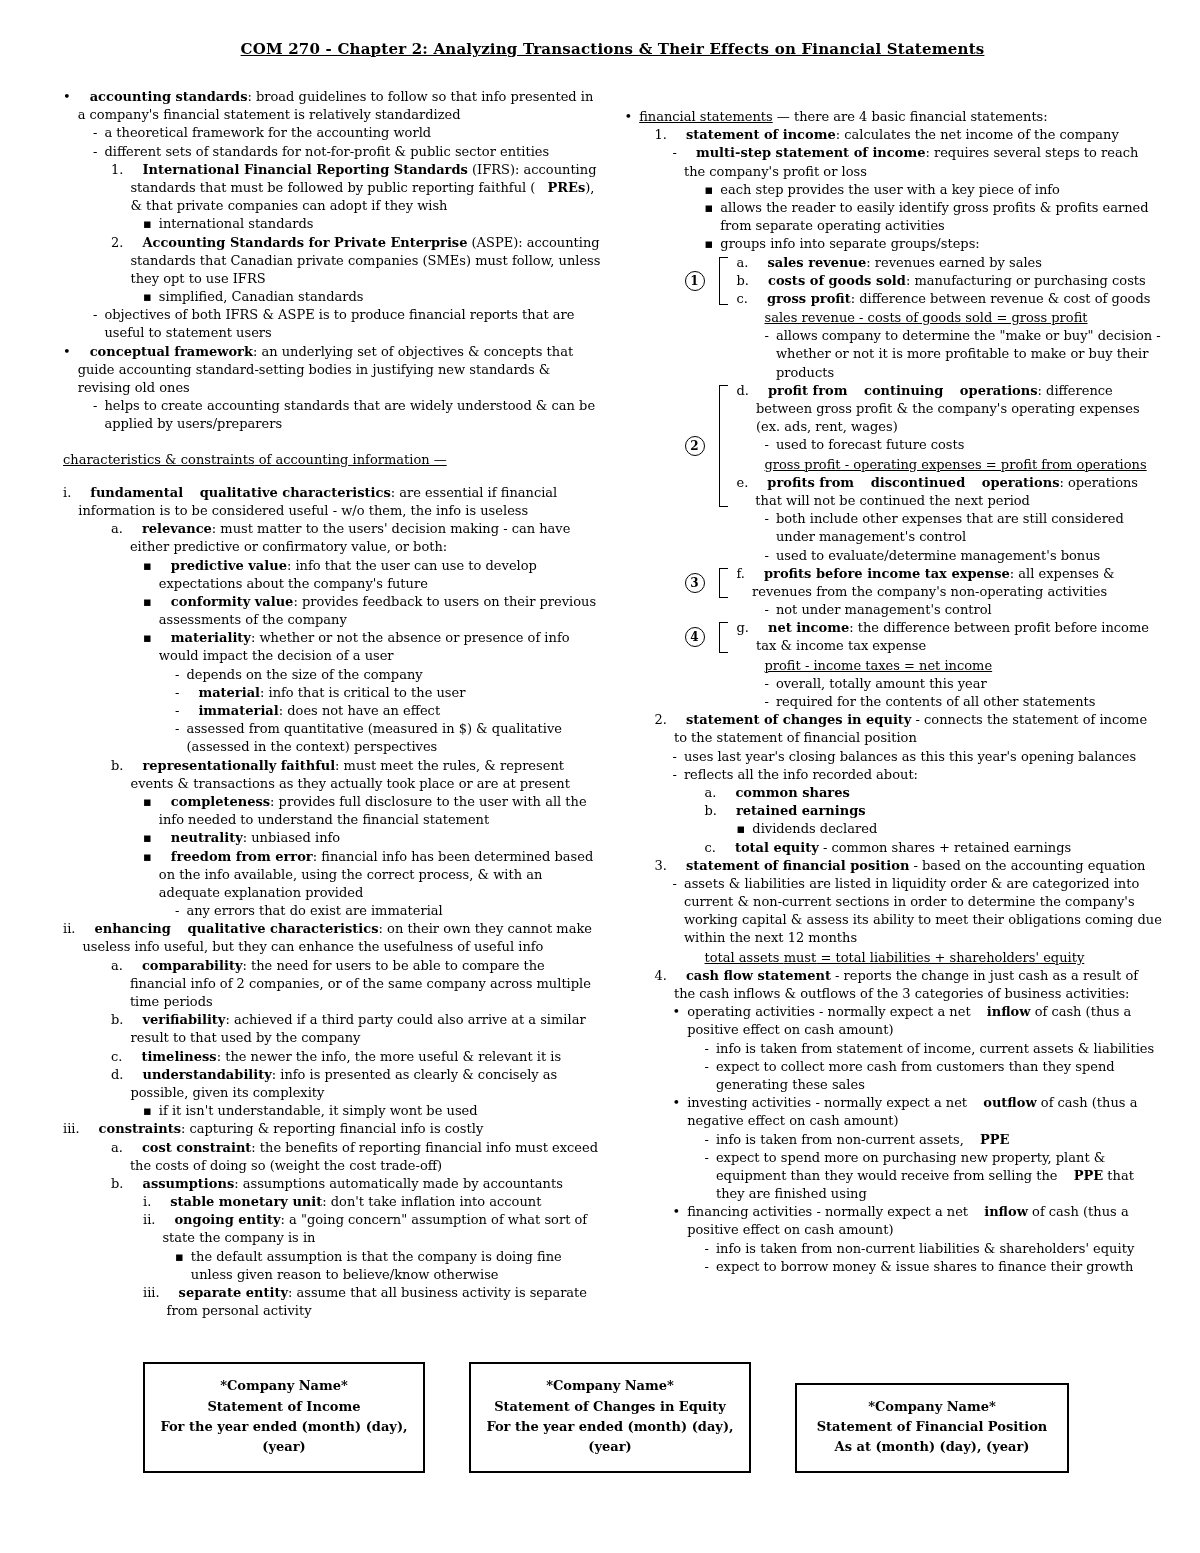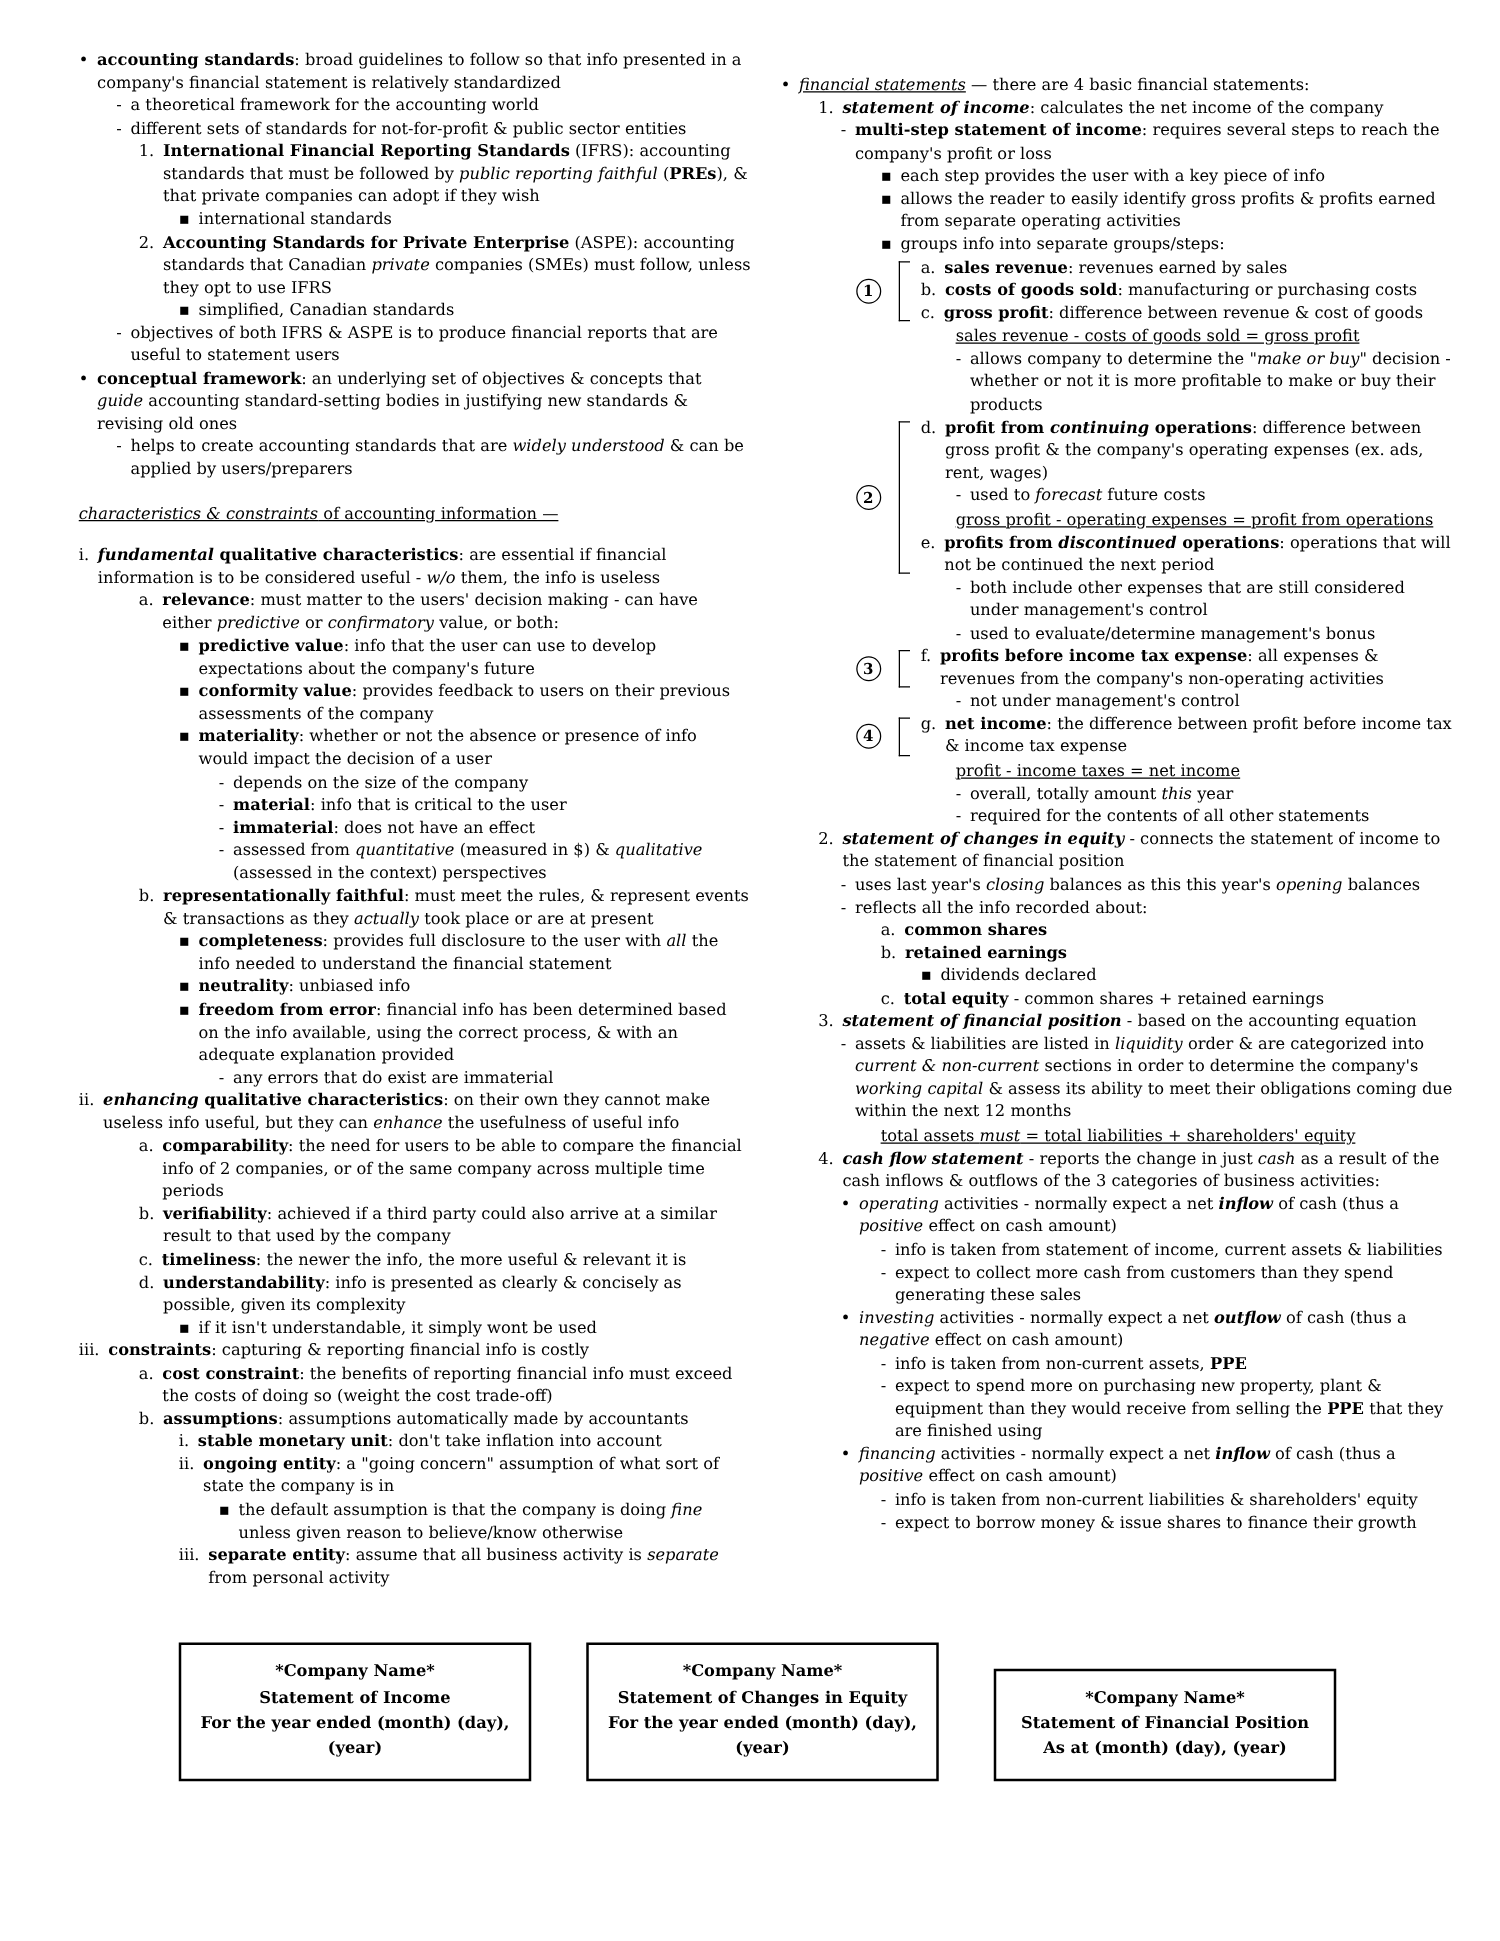--- a/index.html
+++ b/index.html
@@ -7,22 +7,22 @@
        font-family:"DejaVu Serif","Liberation Serif",serif;}
   .page{padding:40px 38px 0 63px;}
   .title{text-align:center;font-weight:bold;text-decoration:underline;
          font-size:15px;margin-bottom:30px;letter-spacing:.2px;}
   .columns{display:flex;gap:24px;align-items:flex-start;}
   .col{width:545px;font-size:13px;line-height:1.40;}
   .col-right{padding-top:20px;}
   .line{display:flex;}
   .marker{flex:0 0 auto;margin-right:7px;white-space:pre;}
   .txt{flex:1 1 auto;}
-  .fb{font-weight:bold;}
-  .fi{font-style:italic;}
+  .fb{font-weight:bold;margin-left:12px;}
+  .fi{}
   .fu{text-decoration:underline;}
   .heading{margin-top:17px;margin-bottom:15px;}
   .formula{margin-top:1px;}
   .ind0{margin-left:0;}
   .ind1{margin-left:30px;}
   .ind2{margin-left:48px;}
   .ind3{margin-left:80px;}
   .ind4{margin-left:112px;}
   .ind5{margin-left:140px;}
   .group{position:relative;}
@@ -35,20 +35,21 @@
   .boxes{display:flex;align-items:flex-end;margin:42px 0 0 80px;}
   .sbox{width:262px;border:2px solid #000;padding:12px 8px 14px 8px;
         text-align:center;font-weight:bold;font-size:13px;line-height:1.55;}
   .sbox + .sbox{margin-left:44px;}
   .sbox.offset{margin-top:10px;width:254px;}
 </style>
 </head>
 <body>
 
 <div class="page">
+  <div class="title">COM 270 - Chapter 2: Analyzing Transactions &amp; Their Effects on Financial Statements</div>
   <div class="columns">
     <div class="col">
         <div class="line ind0">
           <span class="marker">•</span>
           <span class="txt"><span class="fb">accounting standards</span><span>: broad guidelines to follow so that info presented in a company's financial statement is relatively standardized</span></span>
         </div>
         <div class="line ind1">
           <span class="marker">-</span>
           <span class="txt"><span>a theoretical framework for the accounting world</span></span>
         </div>

